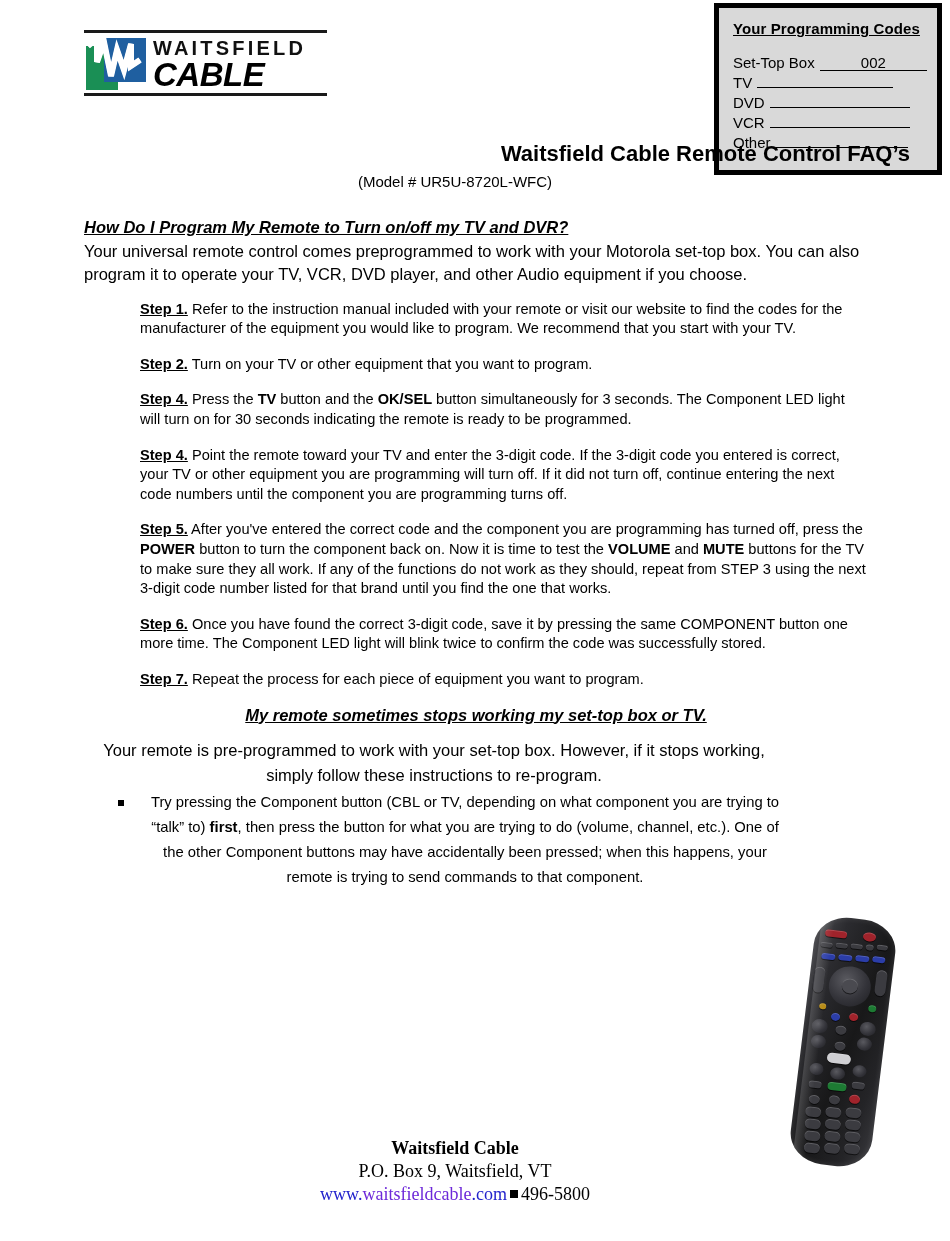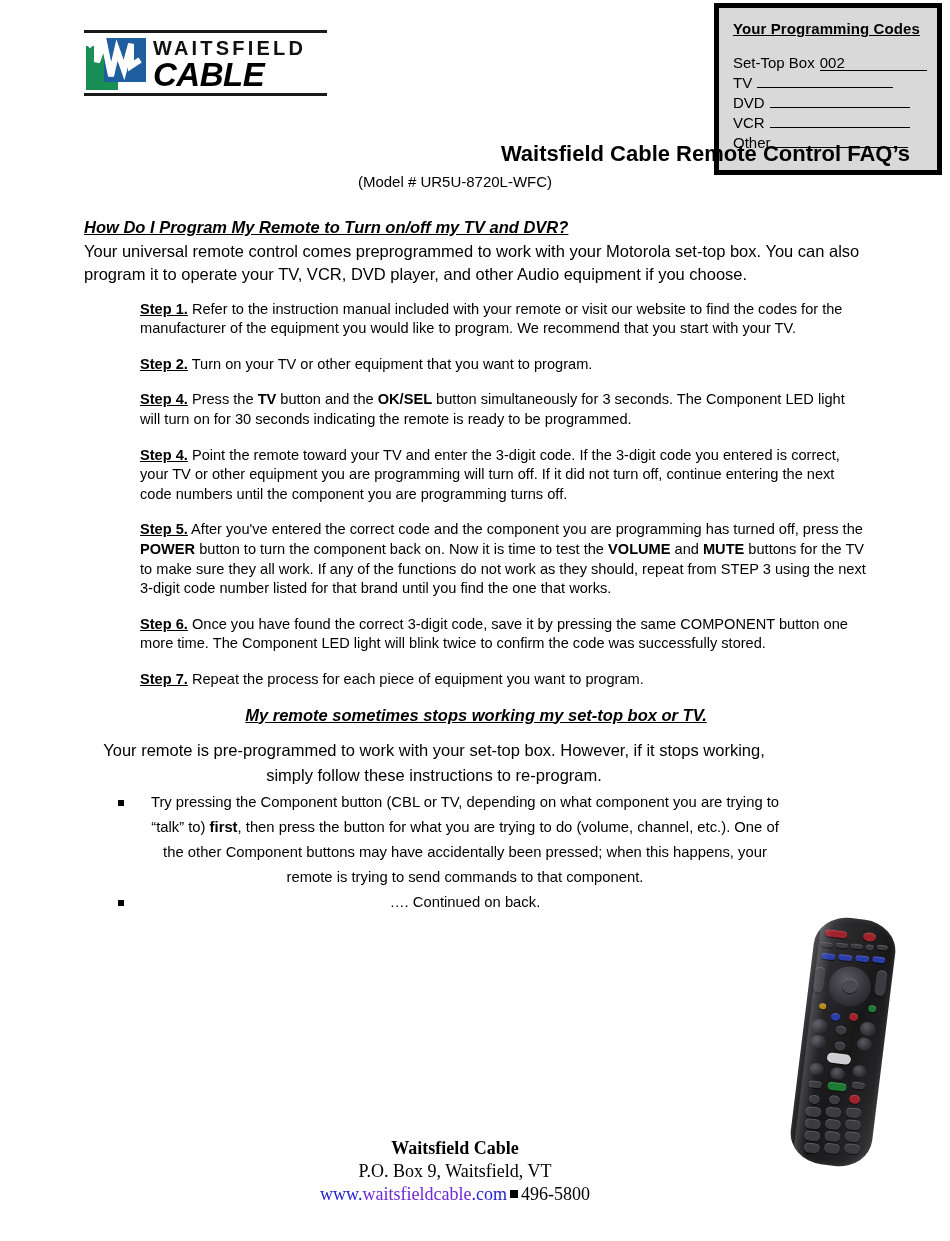--- a/index.html
+++ b/index.html
@@ -98,20 +98,21 @@
     align-items: baseline;
     white-space: nowrap;
   }
   .codes-label { flex: 0 0 auto; }
   .codes-blank {
     flex: 1 1 auto;
     border-bottom: 1.5px solid #000;
     margin-left: 5px;
     position: relative;
     height: 15px;
+    text-align: center;
     font-size: 15px;
     line-height: 15px;
   }
   .codes-blank.w1 { max-width: 128px; }
   .codes-blank.w2 { max-width: 136px; }
   .codes-blank.w3 { max-width: 140px; }
   .codes-blank.w4 { max-width: 140px; }
   .codes-blank.w5 { max-width: 132px; }
 
   
@@ -368,23 +369,20 @@
     </div>
 
     <div class="section2">
       <div class="section-heading">My remote sometimes stops working my set-top box or TV.</div>
       <p class="section2-para">Your remote is pre-programmed to work with your set-top box. However, if it stops working, simply follow these instructions to re-program.</p>
 
       <ul class="bullets">
         <li>
           <span><span>Try pressing the Component button (CBL or TV, depending on what component  you are trying to “talk” to) </span><span class="b">first</span><span>, then press the button for what you are trying to do (volume, channel, etc.). One of the other Component buttons may have accidentally been pressed; when this happens, your remote is trying to send commands to that component.</span></span>
         </li>
-        <li>
-          <span>…. Continued on back.</span>
-        </li>
       </ul>
     </div>
   </div>
 
   <div class="remote-wrap">
     <div class="remote">
 
       <div class="rbtn red pill" style="left:10px; top:14px; width:22px; height:7px;"></div>
       <div class="rbtn red round" style="left:48px; top:12px; width:13px; height:9px;"></div>
 

